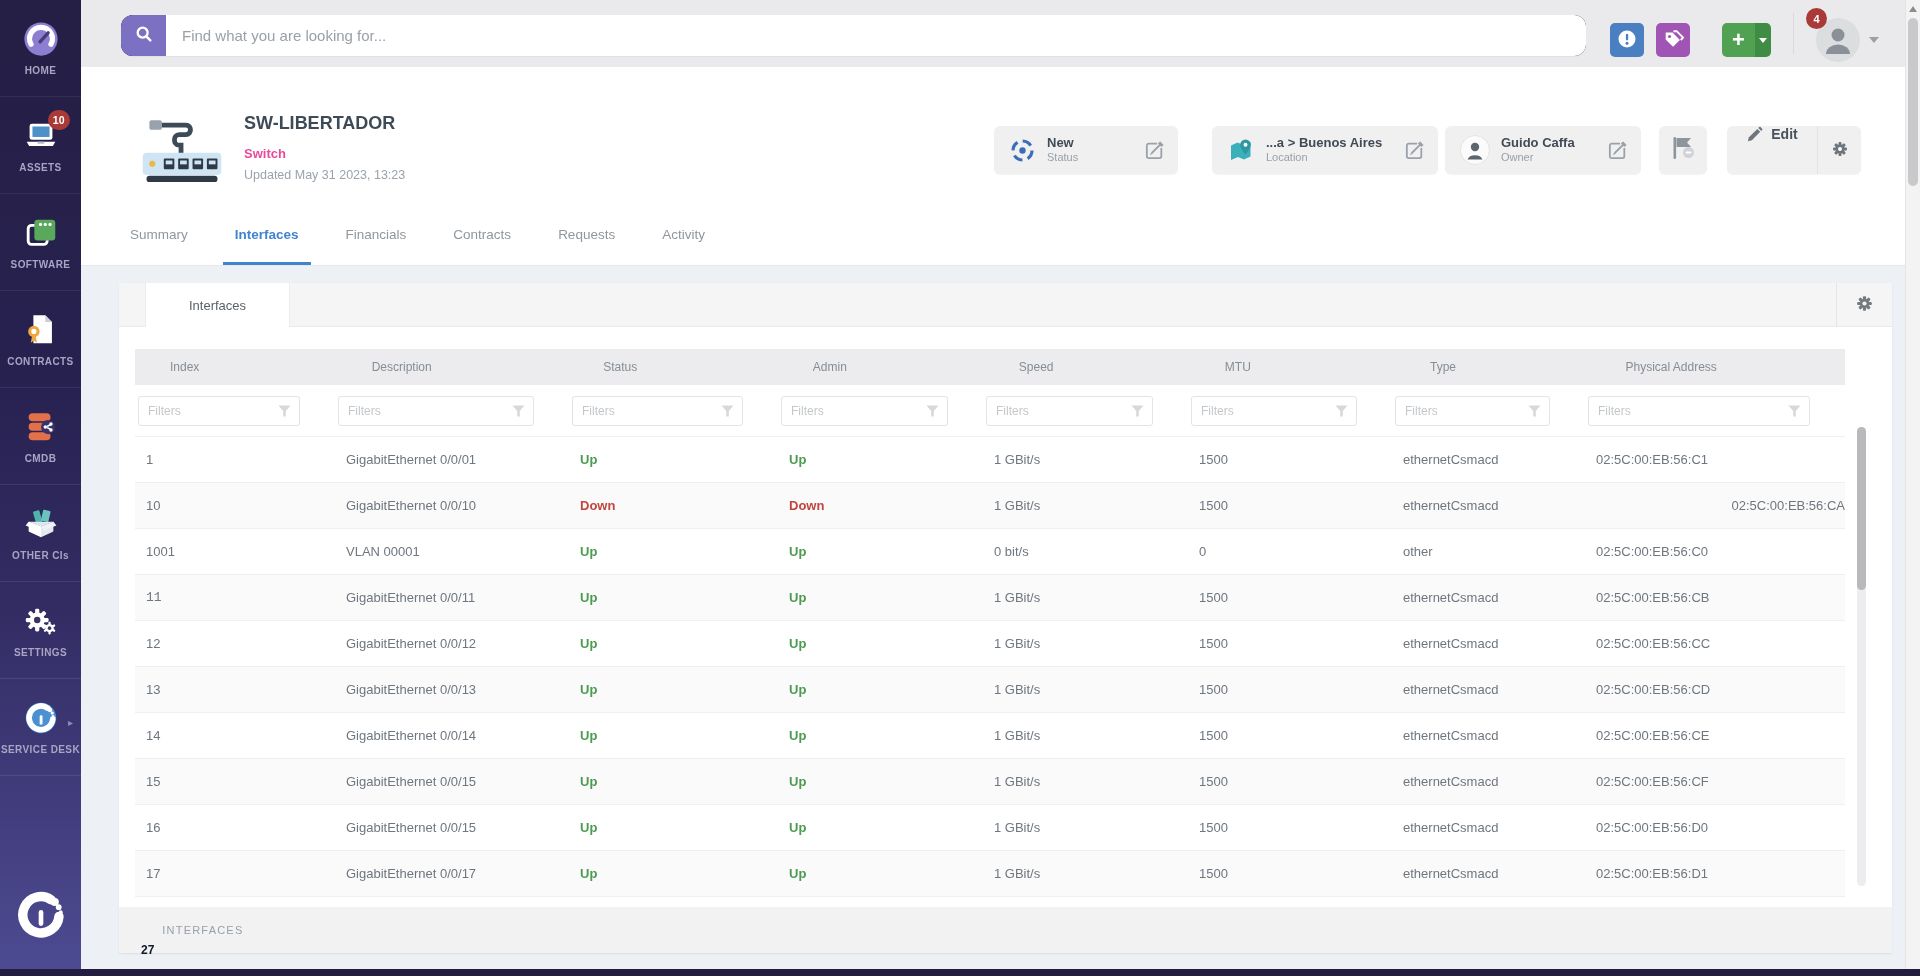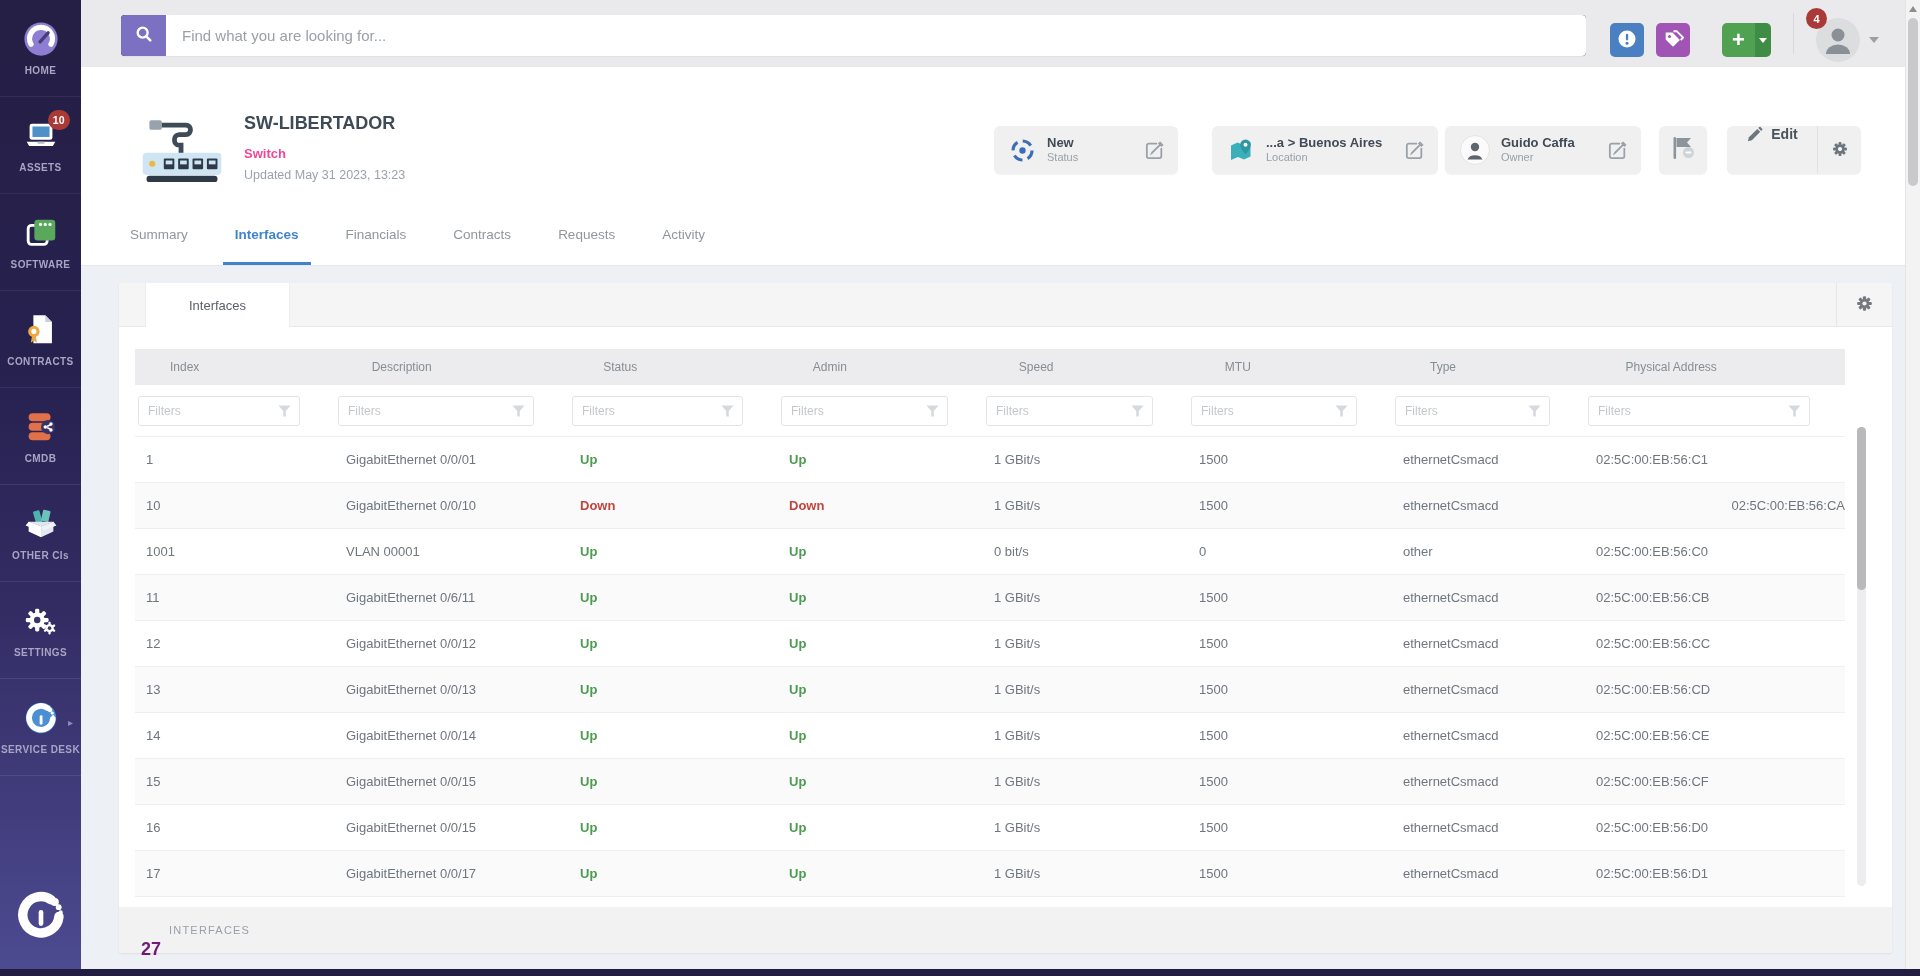--- a/index.html
+++ b/index.html
@@ -15,21 +15,21 @@
   .side-item:nth-child(n+5){ border-bottom:1px solid rgba(255,255,255,0.09); }
   .side-label { font-size:10px; font-weight:bold; color:#a9a4c4; letter-spacing:.4px; text-align:center; }
   .icon-wrap { position:relative; width:38px; height:38px; display:flex; align-items:center; justify-content:center; }
   .side-badge { position:absolute; top:-7px; right:-10px; min-width:20px; height:20px; border-radius:10px;
     background:#a93a38; color:#fff; font-size:10.5px; font-weight:bold; display:flex; align-items:center; justify-content:center; padding:0 5px; }
   .sd-arrow { position:absolute; right:8px; top:38px; color:#8f8bb4; font-size:10px; }
   .bottom-logo { position:absolute; left:50%; transform:translateX(-50%); bottom:28px; }
 
   
   .topbar { position:absolute; left:81px; top:0; right:0; height:67px; background:#eaeaec; z-index:10; }
-  .searchbar { position:absolute; left:40px; top:15px; width:1465px; height:41px; background:#000000; border-radius:4px;
+  .searchbar { position:absolute; left:40px; top:15px; width:1465px; height:41px; background:#000000; border-radius:12px;
     display:flex; overflow:hidden; box-shadow:0 1px 1px rgba(0,0,0,.04); }
   .search-btn { width:45px; height:41px; background:#7b70c2; display:flex; align-items:center; justify-content:center;
     border:none; cursor:pointer; flex:0 0 45px; }
   .searchbar input { flex:1; border:none; outline:none; padding:0 16px; font-size:15px; color:#555;
     font-family:"Liberation Sans", sans-serif; }
   .searchbar input::placeholder { color:#9aa0a8; }
   .tb-btn { position:absolute; top:23px; width:34px; height:34px; border-radius:5px; border:none; cursor:pointer;
     display:flex; align-items:center; justify-content:center; }
   .tb-blue { left:1529px; background:#4a80c2; }
   .tb-purple { left:1575px; background:#a055b5; }
@@ -96,21 +96,21 @@
   .fcell input::placeholder { color:#c4c8cb; }
   .funnel { position:absolute; right:44px; top:9px; pointer-events:none; }
   .trow { display:flex; height:46px; border-bottom:1px solid #efeff1; background:#fff; }
   .trow:nth-child(even) { background:#fafafb; }
   .td { font-size:13px; color:#6e767e; line-height:45px; padding-left:11px; white-space:nowrap; overflow:hidden; }
   .td.up { color:var(--up,#4c9b50); font-weight:bold; }
   .td.down { color:var(--down,#c2453e); font-weight:bold; }
 
   .panel-footer { position:absolute; left:0; bottom:0; right:0; height:46px; background:#f2f2f3;
     display:flex; align-items:center; border-radius:0 0 3px 3px; }
-  .pf-count { margin-left:22px; font-size:18px; font-weight:bold; color:#701a75;margin-top:39px; }
+  .pf-count { margin-left:22px; font-size:12px; font-weight:bold; color:#0f172a;margin-top:39px; }
   .pf-label { margin-left:8px; font-size:11px; color:#98a0a8; letter-spacing:1.2px; }
 
   .inner-scroll { position:absolute; left:1738px; top:144px; width:9px; height:459px; background:#ededef; border-radius:5px; }
   .inner-thumb { position:absolute; left:0; top:0; width:9px; height:163px; background:#b9b9bb; border-radius:5px; cursor:grab; }
 
   
   .outer-scroll { position:absolute; right:0; top:0; width:15px; height:976px; background:#f3f3f4;
     border-left:1px solid #e4e4e6; z-index:40; }
   .os-up { position:absolute; left:3px; top:6px; width:0; height:0; border-left:4.5px solid transparent;
     border-right:4.5px solid transparent; border-bottom:6px solid #8d8d90; cursor:pointer; }
@@ -584,22 +584,22 @@
             <div class="td" style="width: 200px;">1001</div>
             <div class="td" style="width: 234px;">VLAN 00001</div>
             <div class="td up" style="width: 209px;">Up</div>
             <div class="td up" style="width: 205px;">Up</div>
             <div class="td" style="width: 205px;">0 bit/s</div>
             <div class="td" style="width: 204px;">0</div>
             <div class="td" style="width: 193px;">other</div>
             <div class="td" style="width: 260px;">02:5C:00:EB:56:C0</div>
           </div>
           <div class="trow">
-            <div class="td" style="width: 200px;">11</div>
-            <div class="td" style="width: 234px;">GigabitEthernet 0/6/11</div>
+            <div class="td" style="width: 200px; font-family: Liberation Mono, monospace;">11</div>
+            <div class="td" style="width: 234px;">GigabitEthernet 0/0/11</div>
             <div class="td up" style="width: 209px;">Up</div>
             <div class="td up" style="width: 205px;">Up</div>
             <div class="td" style="width: 205px;">1 GBit/s</div>
             <div class="td" style="width: 204px;">1500</div>
             <div class="td" style="width: 193px;">ethernetCsmacd</div>
             <div class="td" style="width: 260px;">02:5C:00:EB:56:CB</div>
           </div>
           <div class="trow">
             <div class="td" style="width: 200px;">12</div>
             <div class="td" style="width: 234px;">GigabitEthernet 0/0/12</div>

